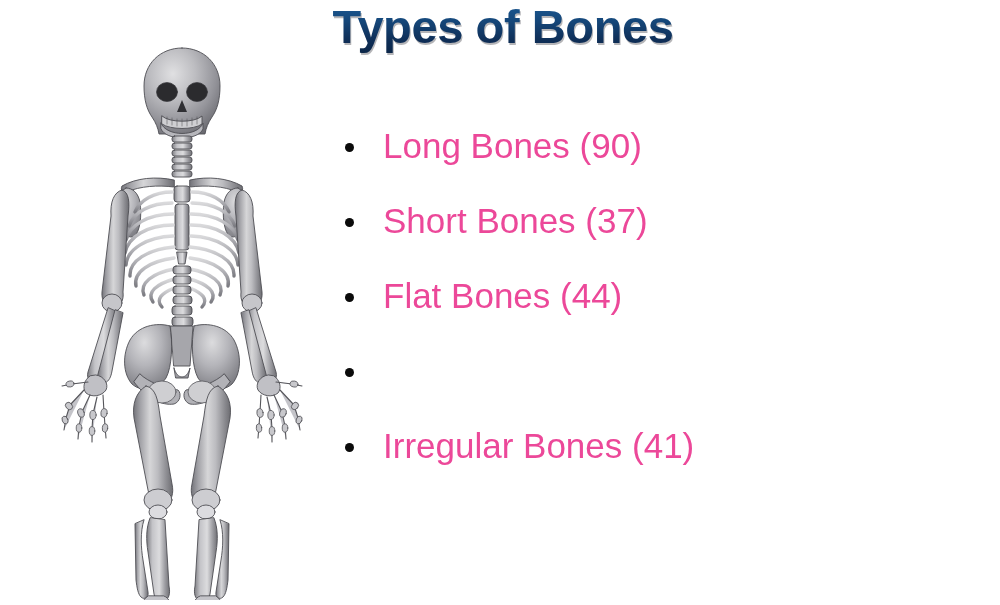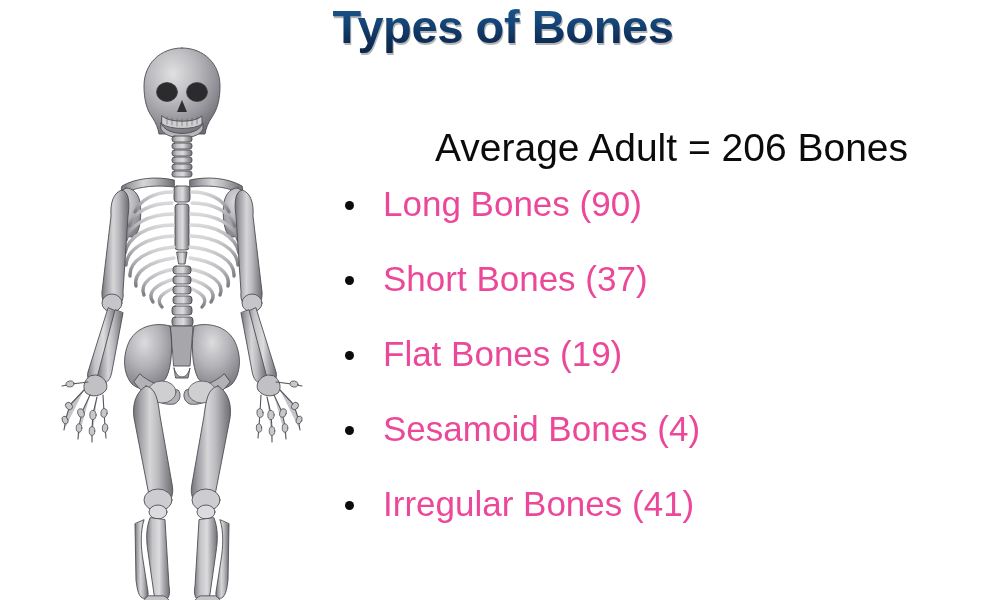--- a/index.html
+++ b/index.html
@@ -342,38 +342,36 @@
             <path d="M173 589 L167 600 L164 608"></path>
           </g>
         </g>
 
       </g>
     </svg>
   </div>
 
   <div id="content-text">
 
-    <div id="headline">Average Adult = 206 Bones</div>
 
     <ul class="bullet-list">
       <li class="li-1">
         <span class="bullet-dot"></span>
         <span>Long Bones (90)</span>
       </li>
       <li class="li-2">
         <span class="bullet-dot"></span>
         <span>Short Bones (37)</span>
       </li>
       <li class="li-3">
         <span class="bullet-dot"></span>
-        <span>Flat Bones (19)</span>
+        <span>Flat Bones (44)</span>
       </li>
       <li class="li-4">
         <span class="bullet-dot"></span>
-        <span>Sesamoid Bones (4)</span>
       </li>
       <li class="li-5">
         <span class="bullet-dot"></span>
         <span>Irregular Bones (41)</span>
       </li>
     </ul>
 
   </div>
 
 </div>

